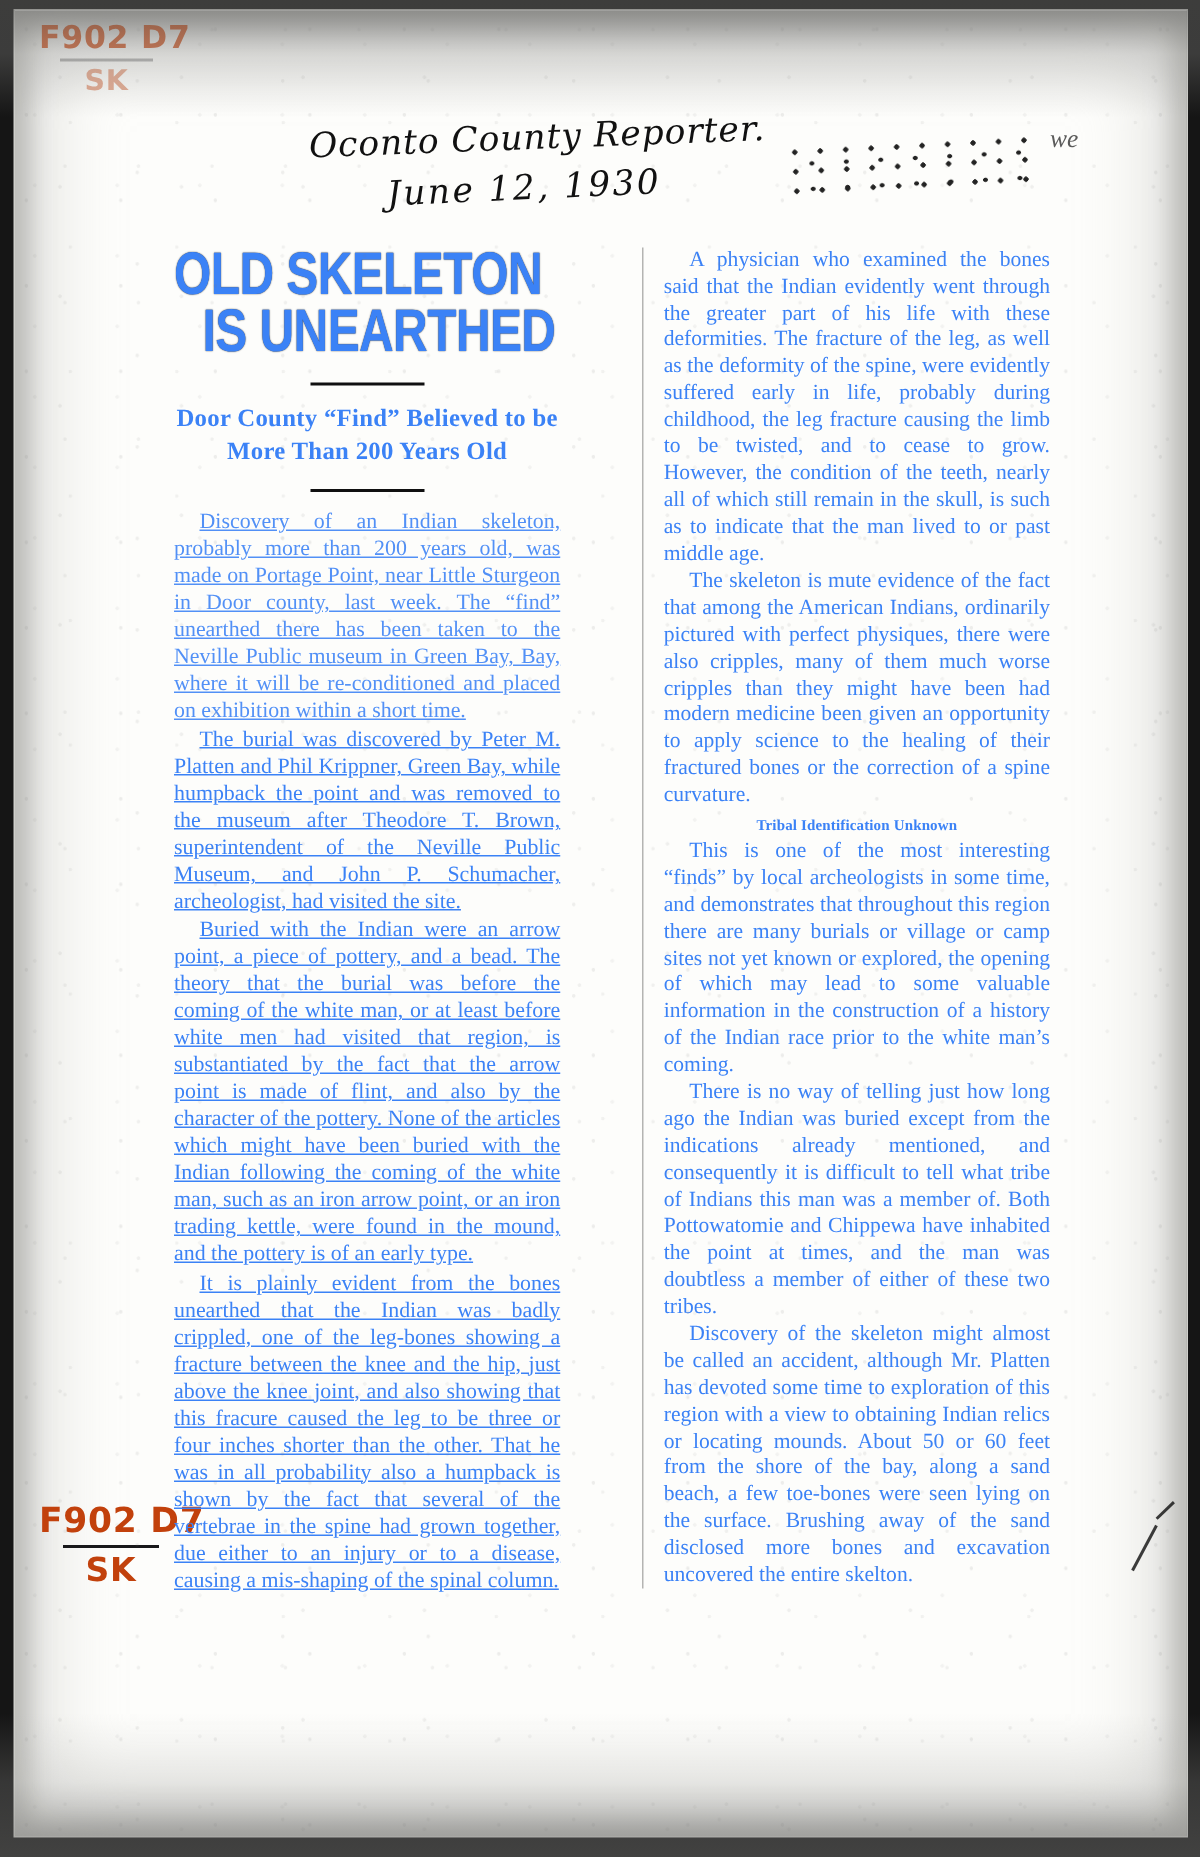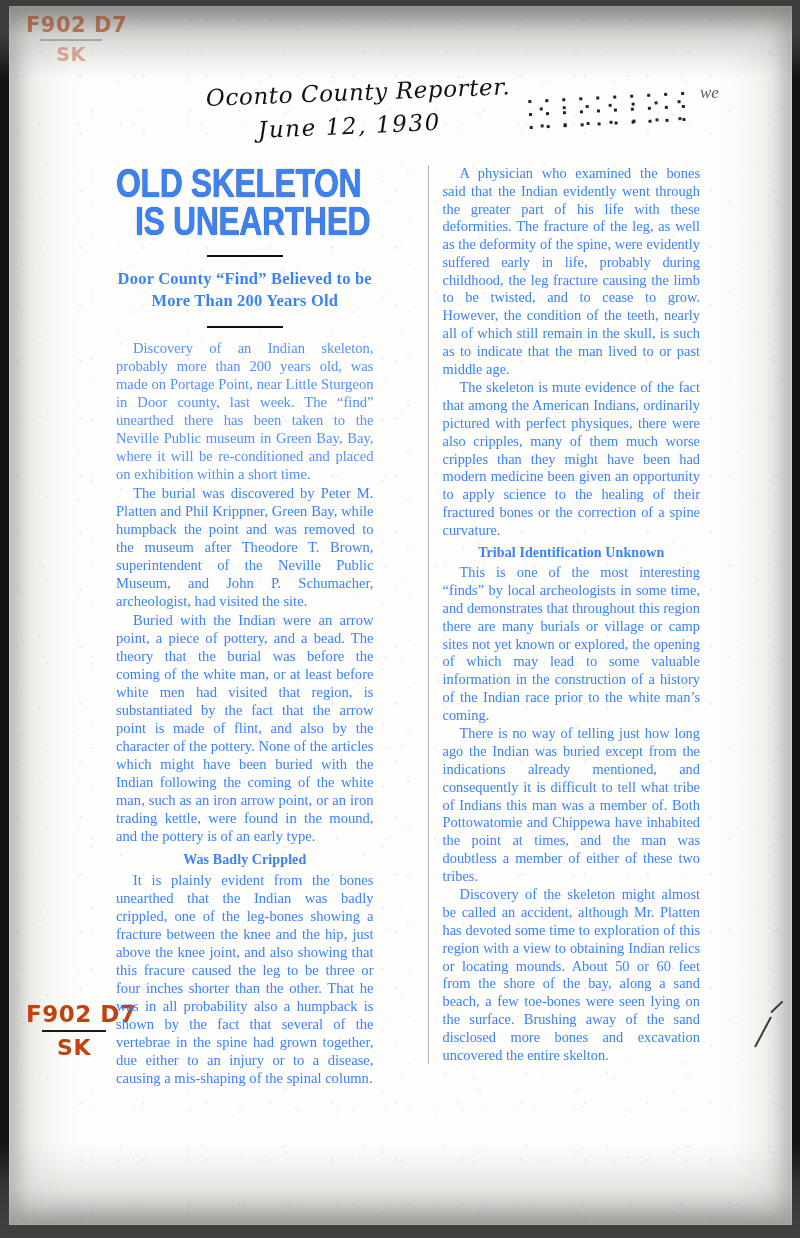--- a/index.html
+++ b/index.html
@@ -164,38 +164,38 @@
     font-weight:700;
     font-size:16.5px;
     line-height:1.30;
     text-align:center;
     margin:0;
     letter-spacing:.2px;
   }
   .subhead{
     font-family:"Liberation Serif", serif;
     font-weight:700;
-    font-size:14px;
+    font-size:10px;
     text-align:center;
     margin:6px 0 3px 0;
     letter-spacing:.1px;
   }
 
   p.body{
     margin:0;
     font-size:14.6px;
     line-height:1.235;
     text-align:justify;
     text-justify:inter-word;
     text-indent:17px;
     hyphens:manual;
   }
   p.body + p.body{margin-top:1px;}
 
-  .col-left p.body{font-size:14.6px;}
+  .col-left p.body{font-size:14.6px;text-decoration:underline;}
   .col-right p.body{font-size:14.4px;}
 
   
   .faded{opacity:.88;}
 </style>
 </head>
 <body>
 
 <div id="scan">
   <div id="paper">
@@ -228,21 +228,20 @@
             <span class="l2">IS UNEARTHED</span>
           </h1>
           <div class="rule-short"></div>
           <h2 class="deck">Door County “Find” Believed to be More Than 200 Years Old</h2>
           <div class="rule-short"></div>
 
           <p class="body faded">Discovery of an Indian skeleton, probably more than 200 years old, was made on Portage Point, near Little Sturgeon in Door county, last week. The “find” unearthed there has been taken to the Neville Public museum in Green Bay, Bay, where it will be re-conditioned and placed on exhibition within a short time.</p>
           <p class="body">The burial was discovered by Peter M. Platten and Phil Krippner, Green Bay, while humpback the point and was removed to the museum after Theodore T. Brown, superintendent of the Neville Public Museum, and John P. Schumacher, archeologist, had visited the site.</p>
           <p class="body">Buried with the Indian were an arrow point, a piece of pottery, and a bead. The theory that the burial was before the coming of the white man, or at least before white men had visited that region, is substantiated by the fact that the arrow point is made of flint, and also by the character of the pottery. None of the articles which might have been buried with the Indian following the coming of the white man, such as an iron arrow point, or an iron trading kettle, were found in the mound, and the pottery is of an early type.</p>
 
-          <h3 class="subhead">Was Badly Crippled</h3>
           <p class="body">It is plainly evident from the bones unearthed that the Indian was badly crippled, one of the leg-bones showing a fracture between the knee and the hip, just above the knee joint, and also showing that this fracure caused the leg to be three or four inches shorter than the other. That he was in all probability also a humpback is shown by the fact that several of the vertebrae in the spine had grown together, due either to an injury or to a disease, causing a mis-shaping of the spinal column.</p>
         </div>
 
         <div class="col col-right">
           <p class="body">A physician who examined the bones said that the Indian evidently went through the greater part of his life with these deformities. The fracture of the leg, as well as the deformity of the spine, were evidently suffered early in life, probably during childhood, the leg fracture causing the limb to be twisted, and to cease to grow. However, the condition of the teeth, nearly all of which still remain in the skull, is such as to indicate that the man lived to or past middle age.</p>
           <p class="body">The skeleton is mute evidence of the fact that among the American Indians, ordinarily pictured with perfect physiques, there were also cripples, many of them much worse cripples than they might have been had modern medicine been given an opportunity to apply science to the healing of their fractured bones or the correction of a spine curvature.</p>
 
           <h3 class="subhead">Tribal Identification Unknown</h3>
           <p class="body">This is one of the most interesting “finds” by local archeologists in some time, and demonstrates that throughout this region there are many burials or village or camp sites not yet known or explored, the opening of which may lead to some valuable information in the construction of a history of the Indian race prior to the white man’s coming.</p>
           <p class="body">There is no way of telling just how long ago the Indian was buried except from the indications already mentioned, and consequently it is difficult to tell what tribe of Indians this man was a member of. Both Pottowatomie and Chippewa have inhabited the point at times, and the man was doubtless a member of either of these two tribes.</p>

